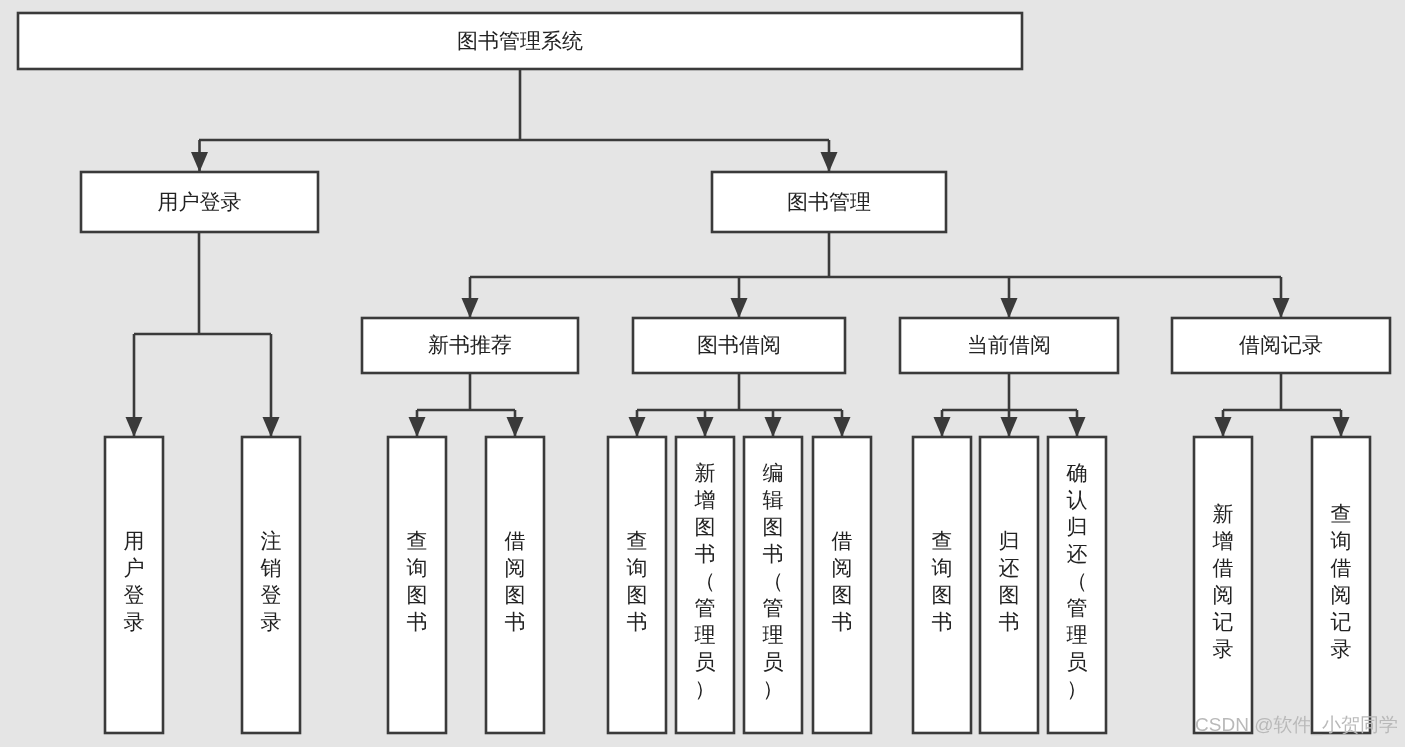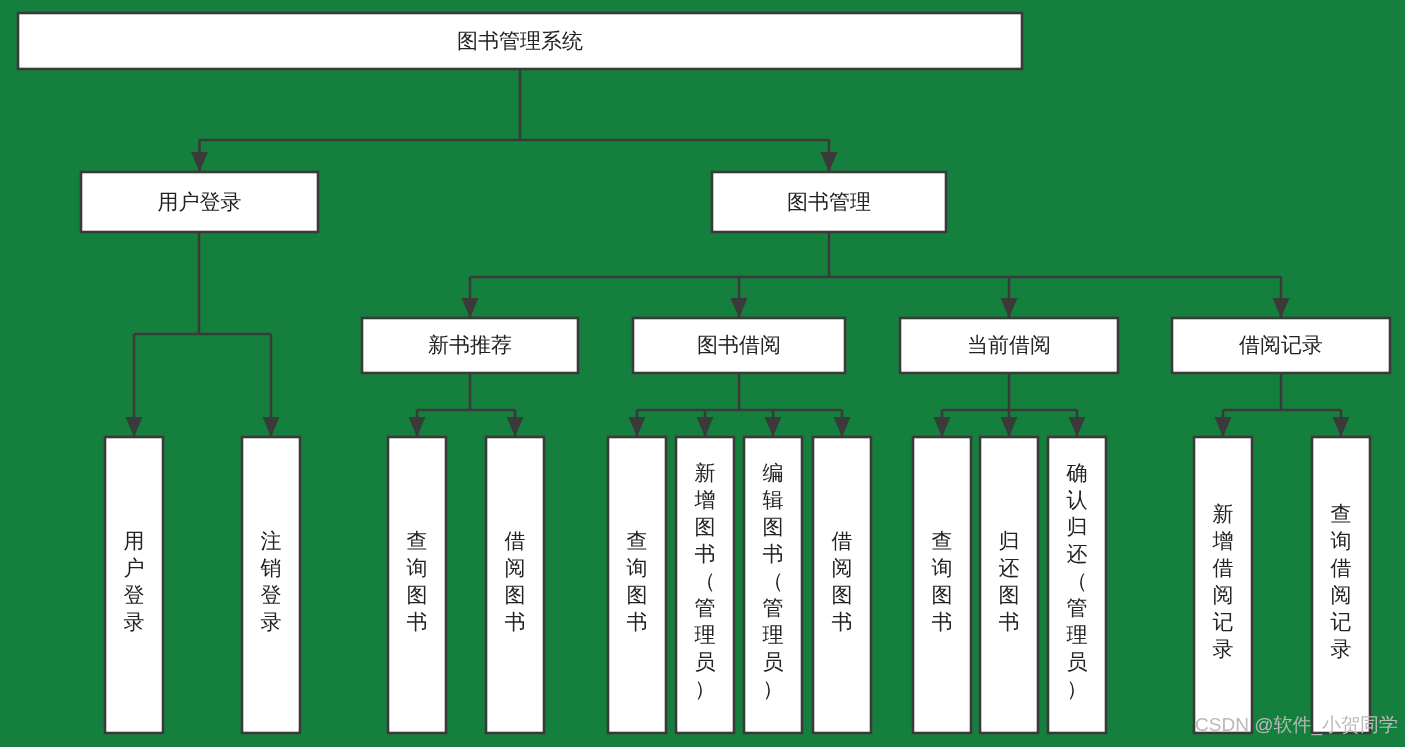--- a/index.html
+++ b/index.html
@@ -7,21 +7,21 @@
     padding: 0;
     background: #ffffff;
   }
   body {
     font-family: "Liberation Sans", "DejaVu Sans", sans-serif;
   }
   #diagram-root {
     position: relative;
     width: 1405px;
     height: 747px;
-    background: #15803d;
+    background: #e5e5e5;
     overflow: hidden;
   }
   svg.diagram-canvas {
     position: absolute;
     left: 0;
     top: 0;
     width: 1405px;
     height: 747px;
     display: block;
   }

